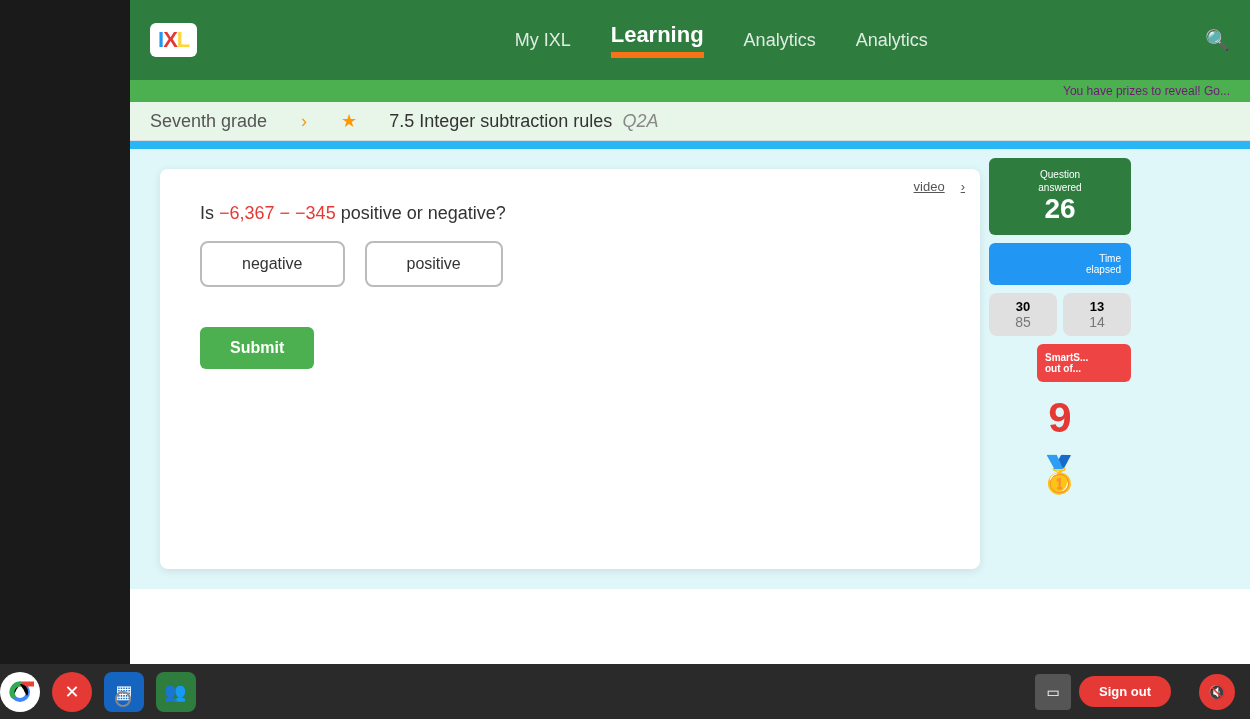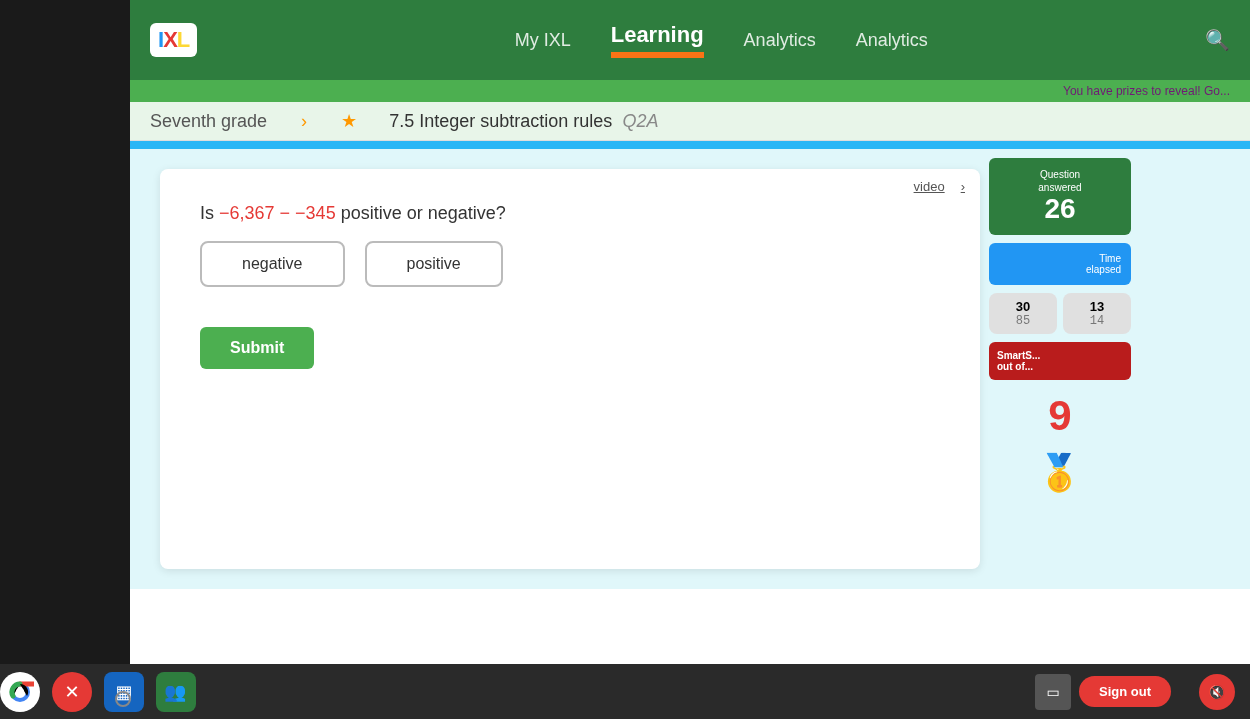--- a/index.html
+++ b/index.html
@@ -262,36 +262,36 @@
       background: #e0e0e0;
       border-radius: 8px;
       padding: 6px;
       flex: 1;
       font-size: 11px;
       text-align: center;
     }
 
     .stat-box .stat-label {
       color: #777;
-      font-size: 12px;
-      font-family: Liberation Mono, monospace;
+      font-size: 14px;
     }
 
     .stat-box .stat-val {
       font-weight: bold;
       font-size: 13px;
     }
 
     .smartscore-panel {
-      background: #b91c1c;
+      background: #ef4444;
       color: white;
       border-radius: 6px;
       padding: 8px;
       font-size: 10px;
       font-weight: bold;
+      margin-left: 48px;
     }
 
     .score-number {
       font-size: 42px;
       font-weight: bold;
       color: #e53935;
       text-align: center;
       margin-top: 4px;
     }
 

